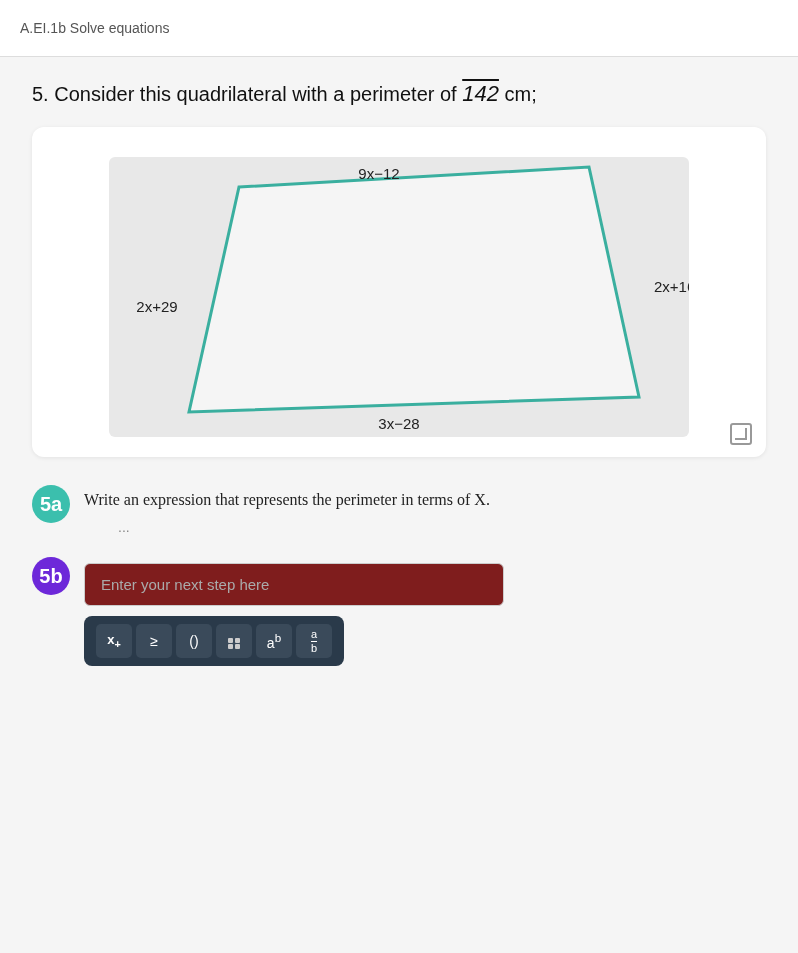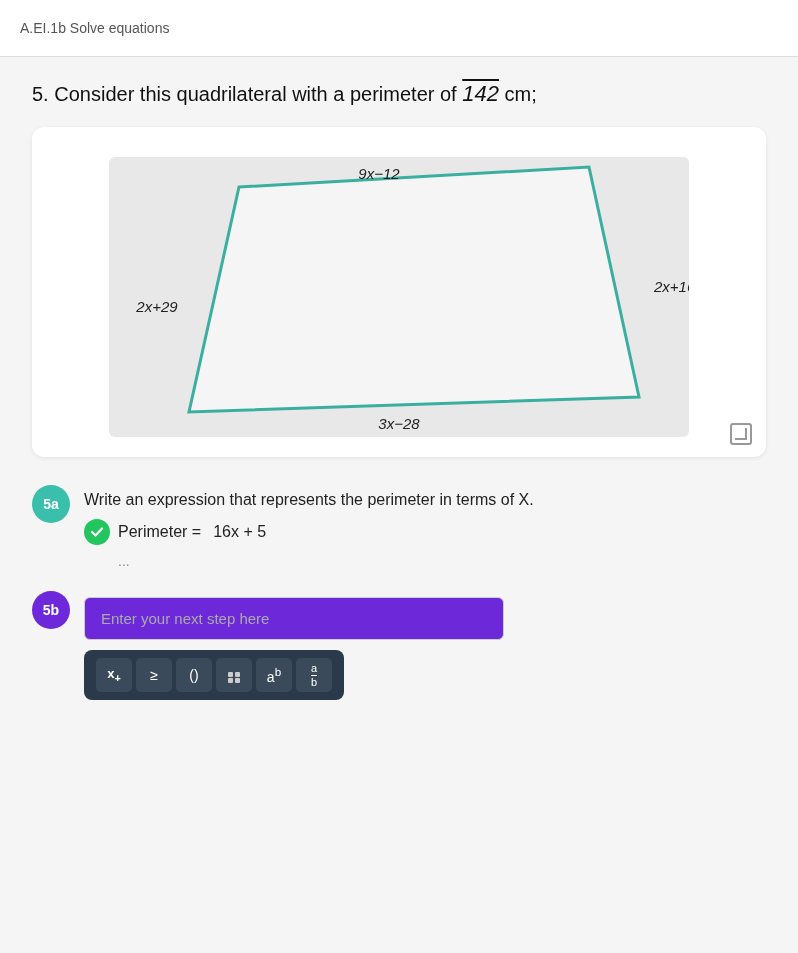--- a/index.html
+++ b/index.html
@@ -28,21 +28,20 @@
       color: #111;
     }
     
     .quad-card {
       background: #fff;
       border-radius: 12px;
       padding: 30px 30px 20px 30px;
       margin-bottom: 28px;
       position: relative;
       box-shadow: 0 1px 4px rgba(0,0,0,0.08);
-      font-style: italic;
     }
     .quad-svg-container {
       width: 100%;
       display: flex;
       justify-content: center;
       align-items: center;
     }
     .expand-icon {
       position: absolute;
       bottom: 12px;
@@ -72,36 +71,37 @@
       margin-bottom: 22px;
       gap: 14px;
     }
     .step-badge {
       min-width: 38px;
       height: 38px;
       border-radius: 50%;
       display: flex;
       align-items: center;
       justify-content: center;
-      font-size: 14px;
+      font-size: 20px;
       font-weight: 700;
       color: #fff;
       flex-shrink: 0;
     }
     .step-badge.teal { background: #3bbfad; }
     .step-badge.blue { background: #6d28d9; }
 
     .sub-content {
       flex: 1;
       padding-top: 6px;
     }
     .sub-content .instruction {
       font-size: 16px;
       color: #222;
       margin-bottom: 10px;
+      font-family: Liberation Serif, serif;
     }
     .answer-row {
       display: flex;
       align-items: center;
       gap: 8px;
       margin-bottom: 8px;
     }
     .check-circle {
       width: 26px;
       height: 26px;
@@ -127,21 +127,21 @@
       margin-left: 34px;
     }
 
     
     .input-box {
       border: 1.5px solid #ccc;
       border-radius: 6px;
       padding: 12px 16px;
       font-size: 15px;
       color: #aaa;
-      background: #6d28d9;
+      background: #7f1d1d;
       width: 100%;
       max-width: 420px;
       outline: none;
       cursor: text;
     }
     .input-box::placeholder { color: #aaa; }
 
     
     .math-toolbar {
       display: flex;
@@ -223,29 +223,20 @@
 
     <div class="expand-icon"></div>
   </div>
 
   <div class="sub-part">
     <div class="step-badge teal">
       <span>5a</span>
     </div>
     <div class="sub-content">
       <div class="instruction">Write an expression that represents the perimeter in terms of X.</div>
-      <div class="answer-row">
-        <div class="check-circle">
-          <svg viewBox="0 0 14 14" fill="none">
-            <polyline points="2,7 5.5,10.5 12,3.5" stroke="white" stroke-width="2.2" stroke-linecap="round" stroke-linejoin="round"></polyline>
-          </svg>
-        </div>
-        <span class="answer-text">Perimeter =</span>
-        <span class="answer-text" style="margin-left:4px;">16x + 5</span>
-      </div>
       <div class="ellipsis">...</div>
     </div>
   </div>
 
   <div class="sub-part">
     <div class="step-badge blue">
       <span>5b</span>
     </div>
     <div class="sub-content">
       <input class="input-box" type="text" placeholder="Enter your next step here" style="">

